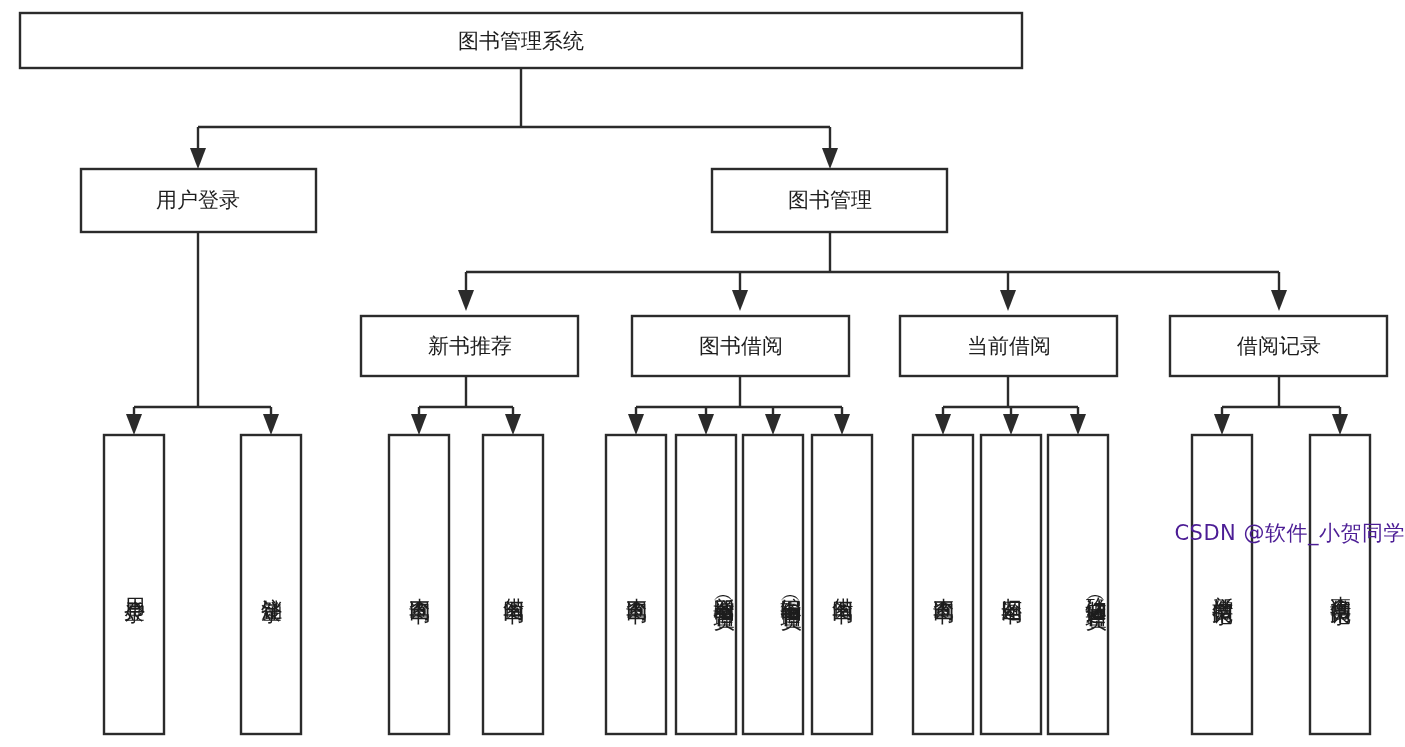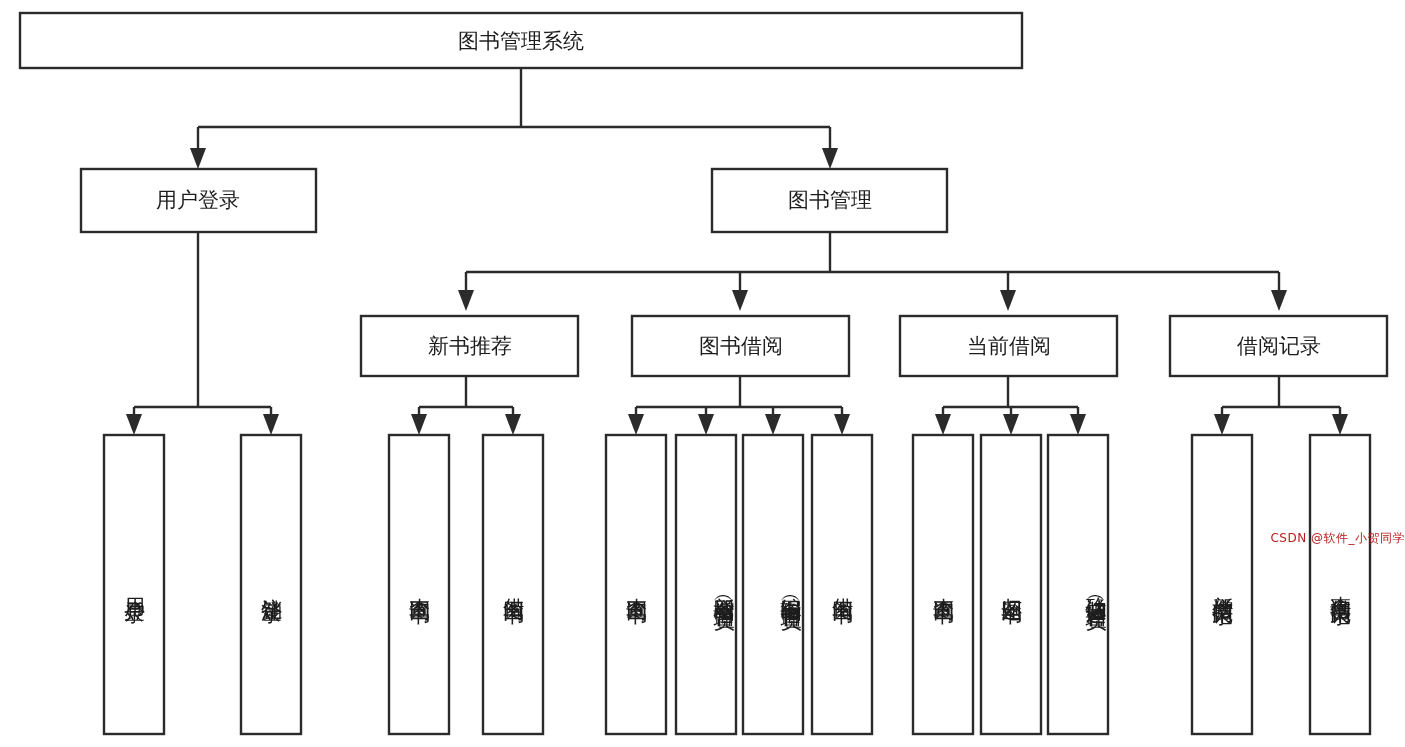--- a/index.html
+++ b/index.html
@@ -63,22 +63,22 @@
     letter-spacing: 2px;
     color: #1d1d1d;
     white-space: nowrap;
     pointer-events: none;
   }
   .watermark {
     position: absolute;
     right: 8px;
     bottom: 4px;
     font-family: "DejaVu Sans", "Liberation Sans", sans-serif;
-    font-size: 12px;
-    color: #b91c1c;
+    font-size: 21px;
+    color: #4c1d95;
     letter-spacing: 0.5px;
     white-space: nowrap;
   }
 </style>
 </head>
 <body>
 
 <div id="diagram-root">
 
   <svg class="flow" viewBox="0 0 1405 747" xmlns="http://www.w3.org/2000/svg">

